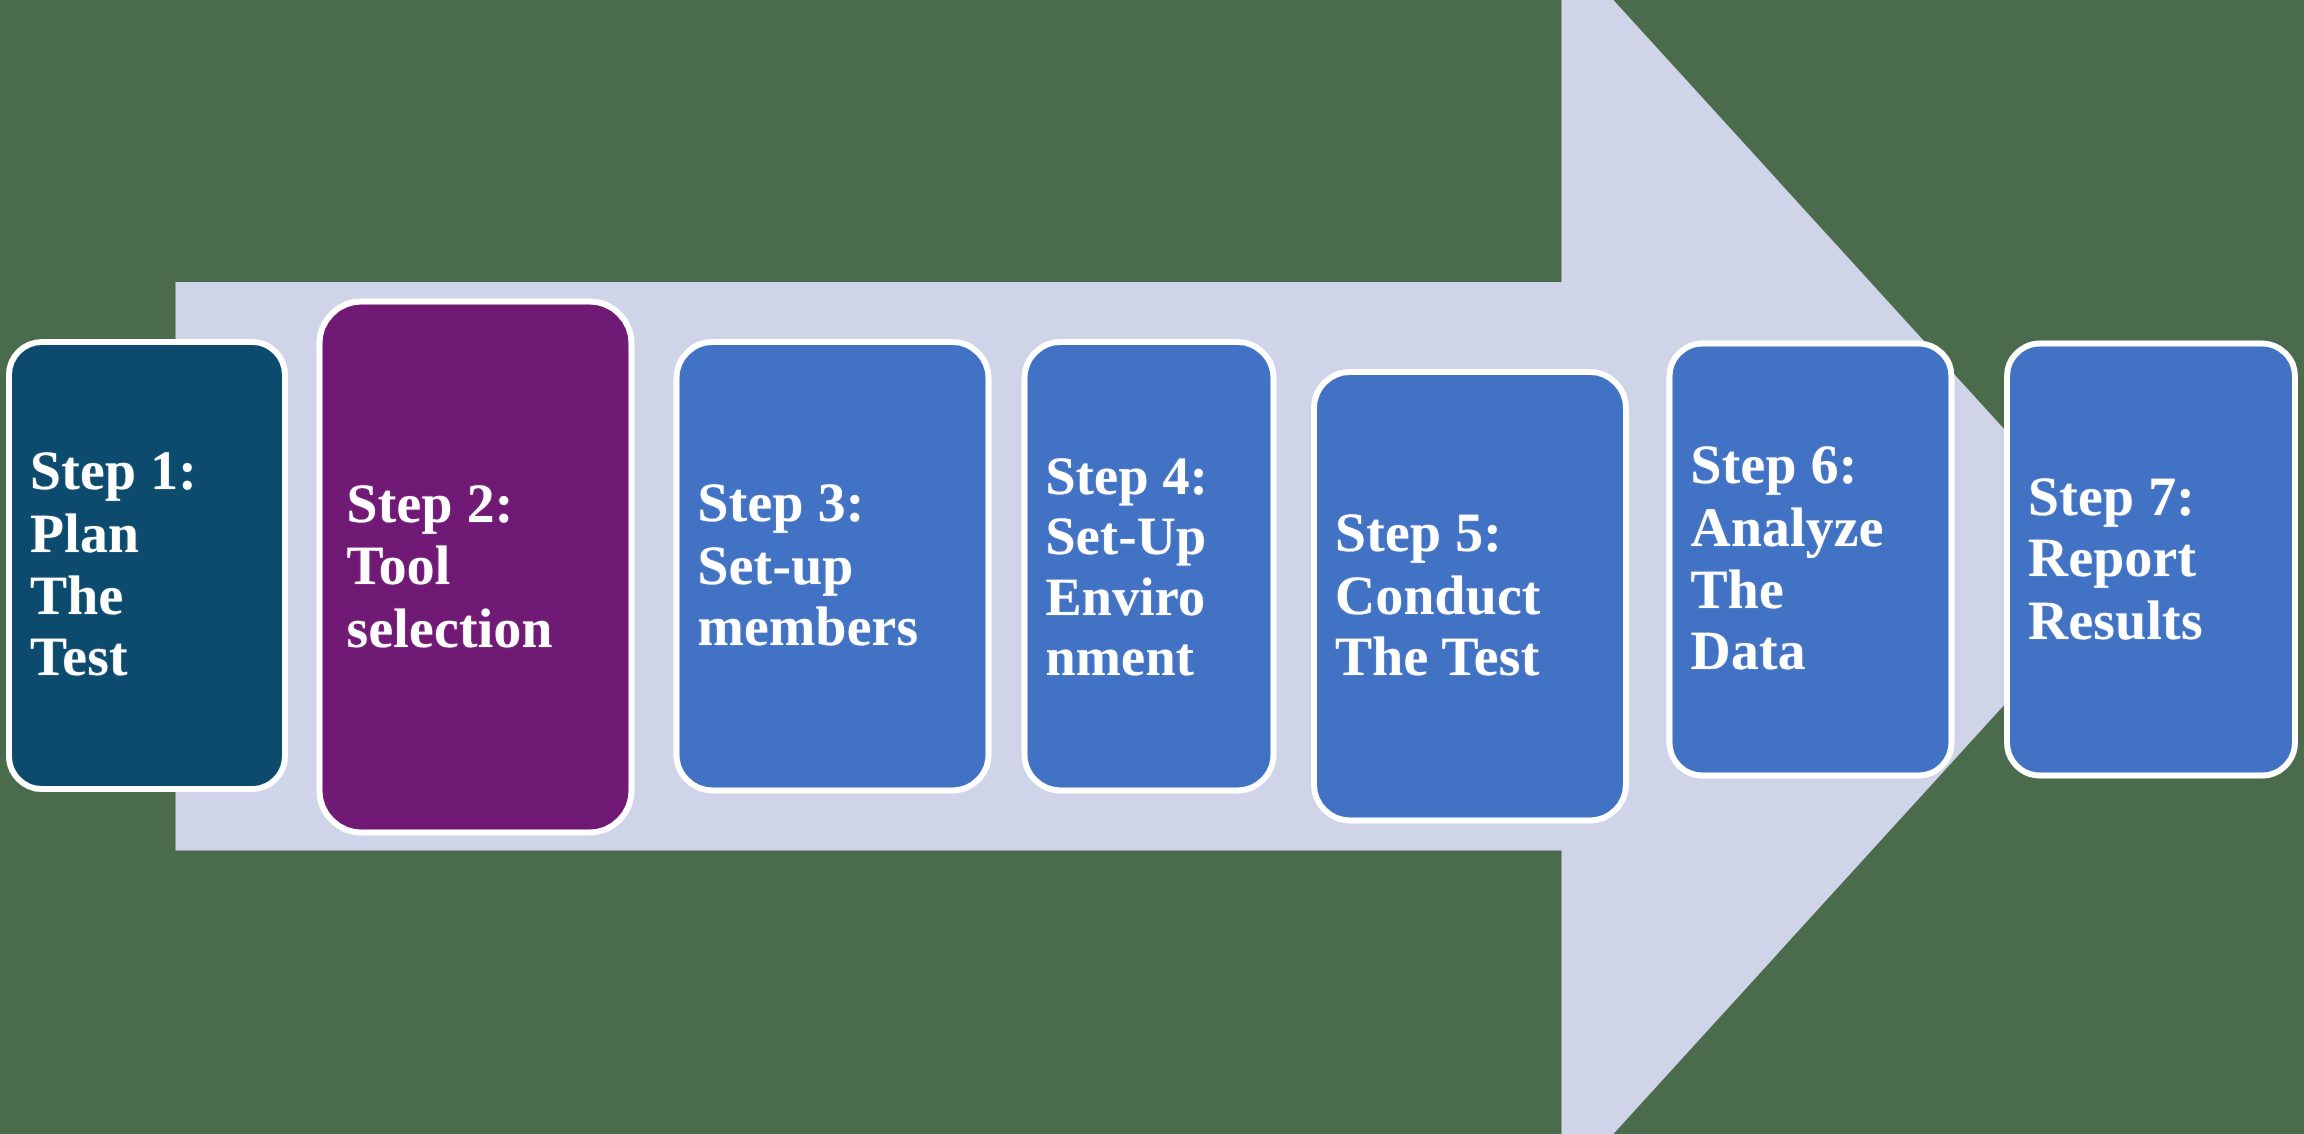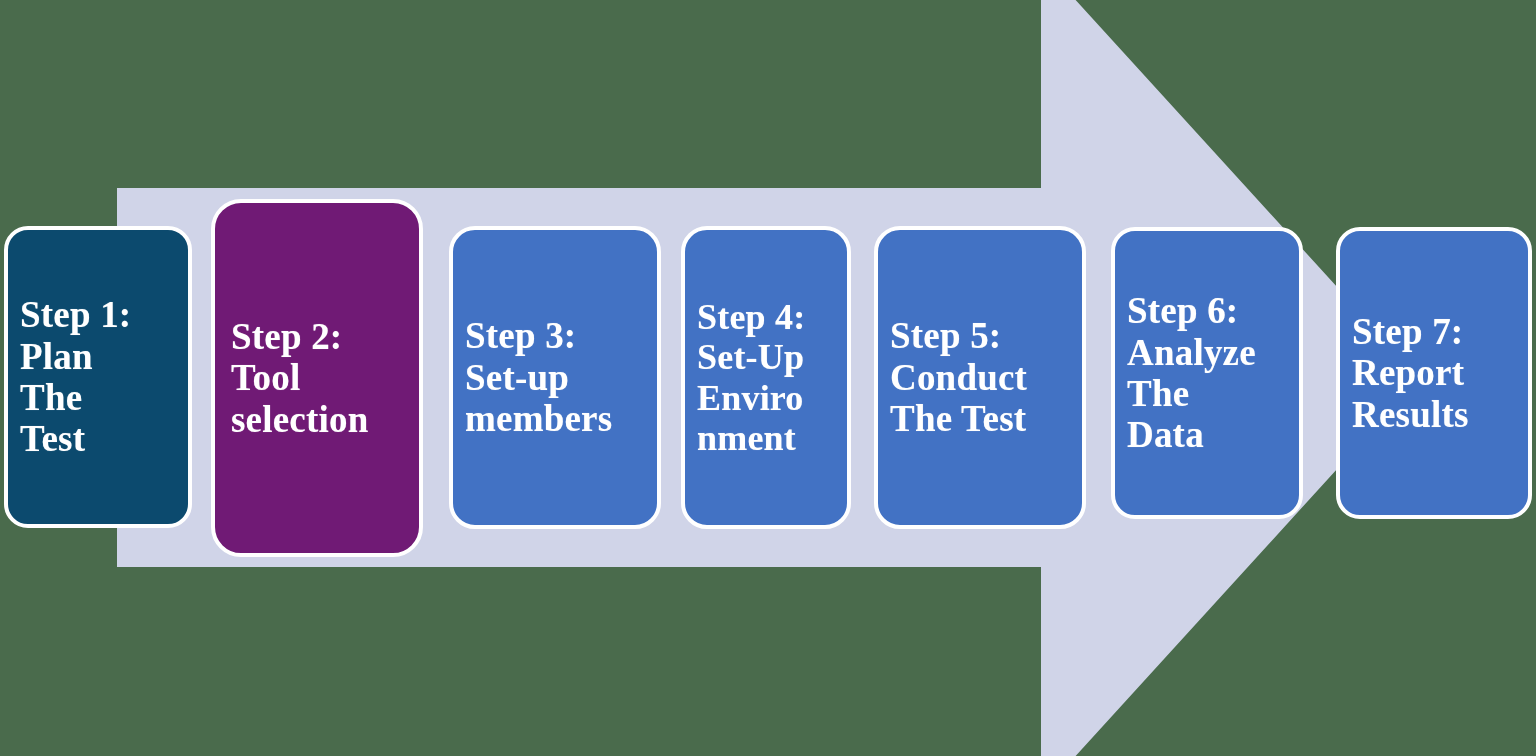--- a/index.html
+++ b/index.html
@@ -103,21 +103,21 @@
 members</span>
   </div>
 
   <div class="step-box" id="step-4" style="background: rgb(66, 114, 196); border-color: rgb(255, 255, 255);">
     <span class="step-label" style="color: rgb(255, 255, 255);">Step 4:
 Set-Up
 Enviro
 nment</span>
   </div>
 
-  <div class="step-box" id="step-5" style="background: rgb(66, 114, 196); border-color: rgb(255, 255, 255);">
+  <div class="step-box" id="step-5" style="background: rgb(66, 114, 196); border-color: rgb(255, 255, 255); margin-top: 20px;">
     <span class="step-label" style="color: rgb(255, 255, 255);">Step 5:
 Conduct
 The Test</span>
   </div>
 
   <div class="step-box" id="step-6" style="background: rgb(66, 114, 196); border-color: rgb(255, 255, 255);">
     <span class="step-label" style="color: rgb(255, 255, 255);">Step 6:
 Analyze
 The
 Data</span>

